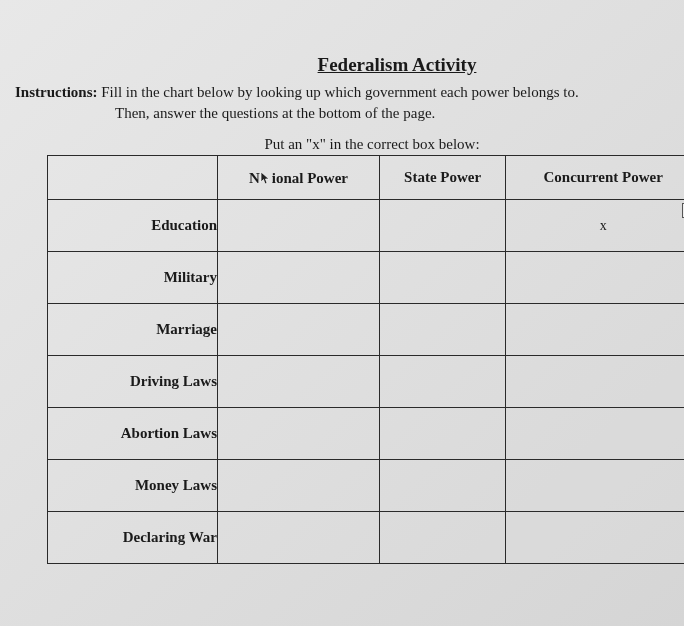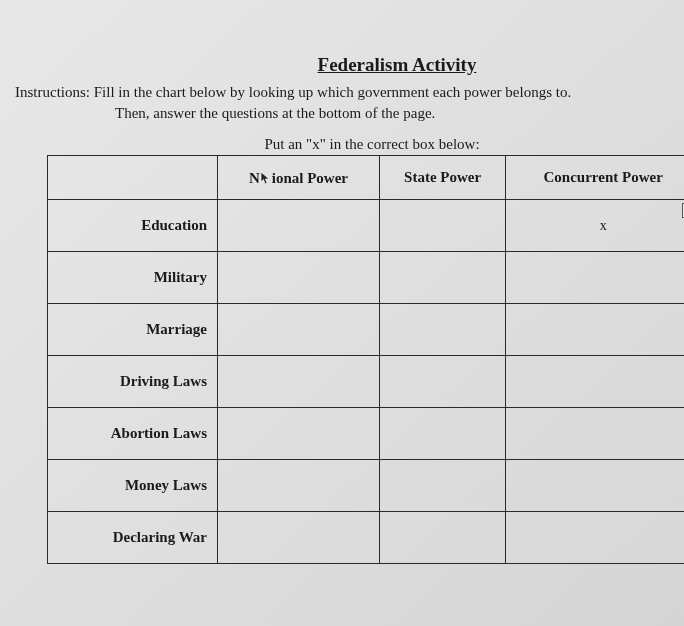--- a/index.html
+++ b/index.html
@@ -24,21 +24,21 @@
       margin-bottom: 6px;
       padding-left: 110px;
       margin-top: 44px;
     }
     .instructions {
       font-size: 15px;
       line-height: 1.4;
       margin-bottom: 12px;
     }
     .instructions-label {
-      font-weight: normal;
+      font-weight: bold;
     }
     .instructions-line2 {
       padding-left: 100px;
     }
     .caption {
       text-align: center;
       font-size: 15px;
       margin-bottom: 2px;
       padding-left: 60px;
     }
@@ -60,21 +60,20 @@
       text-align: center;
       height: 44px;
     }
     th:first-child {
       width: 170px;
     }
     .rowlabel {
       font-weight: bold;
       font-size: 15px;
       text-align: right;
-      padding-right: 10px;
     }
     .cell {
       text-align: center;
       font-size: 14px;
       position: relative;
     }
     .cursor-icon {
       display: inline-block;
       position: relative;
       top: 2px;

